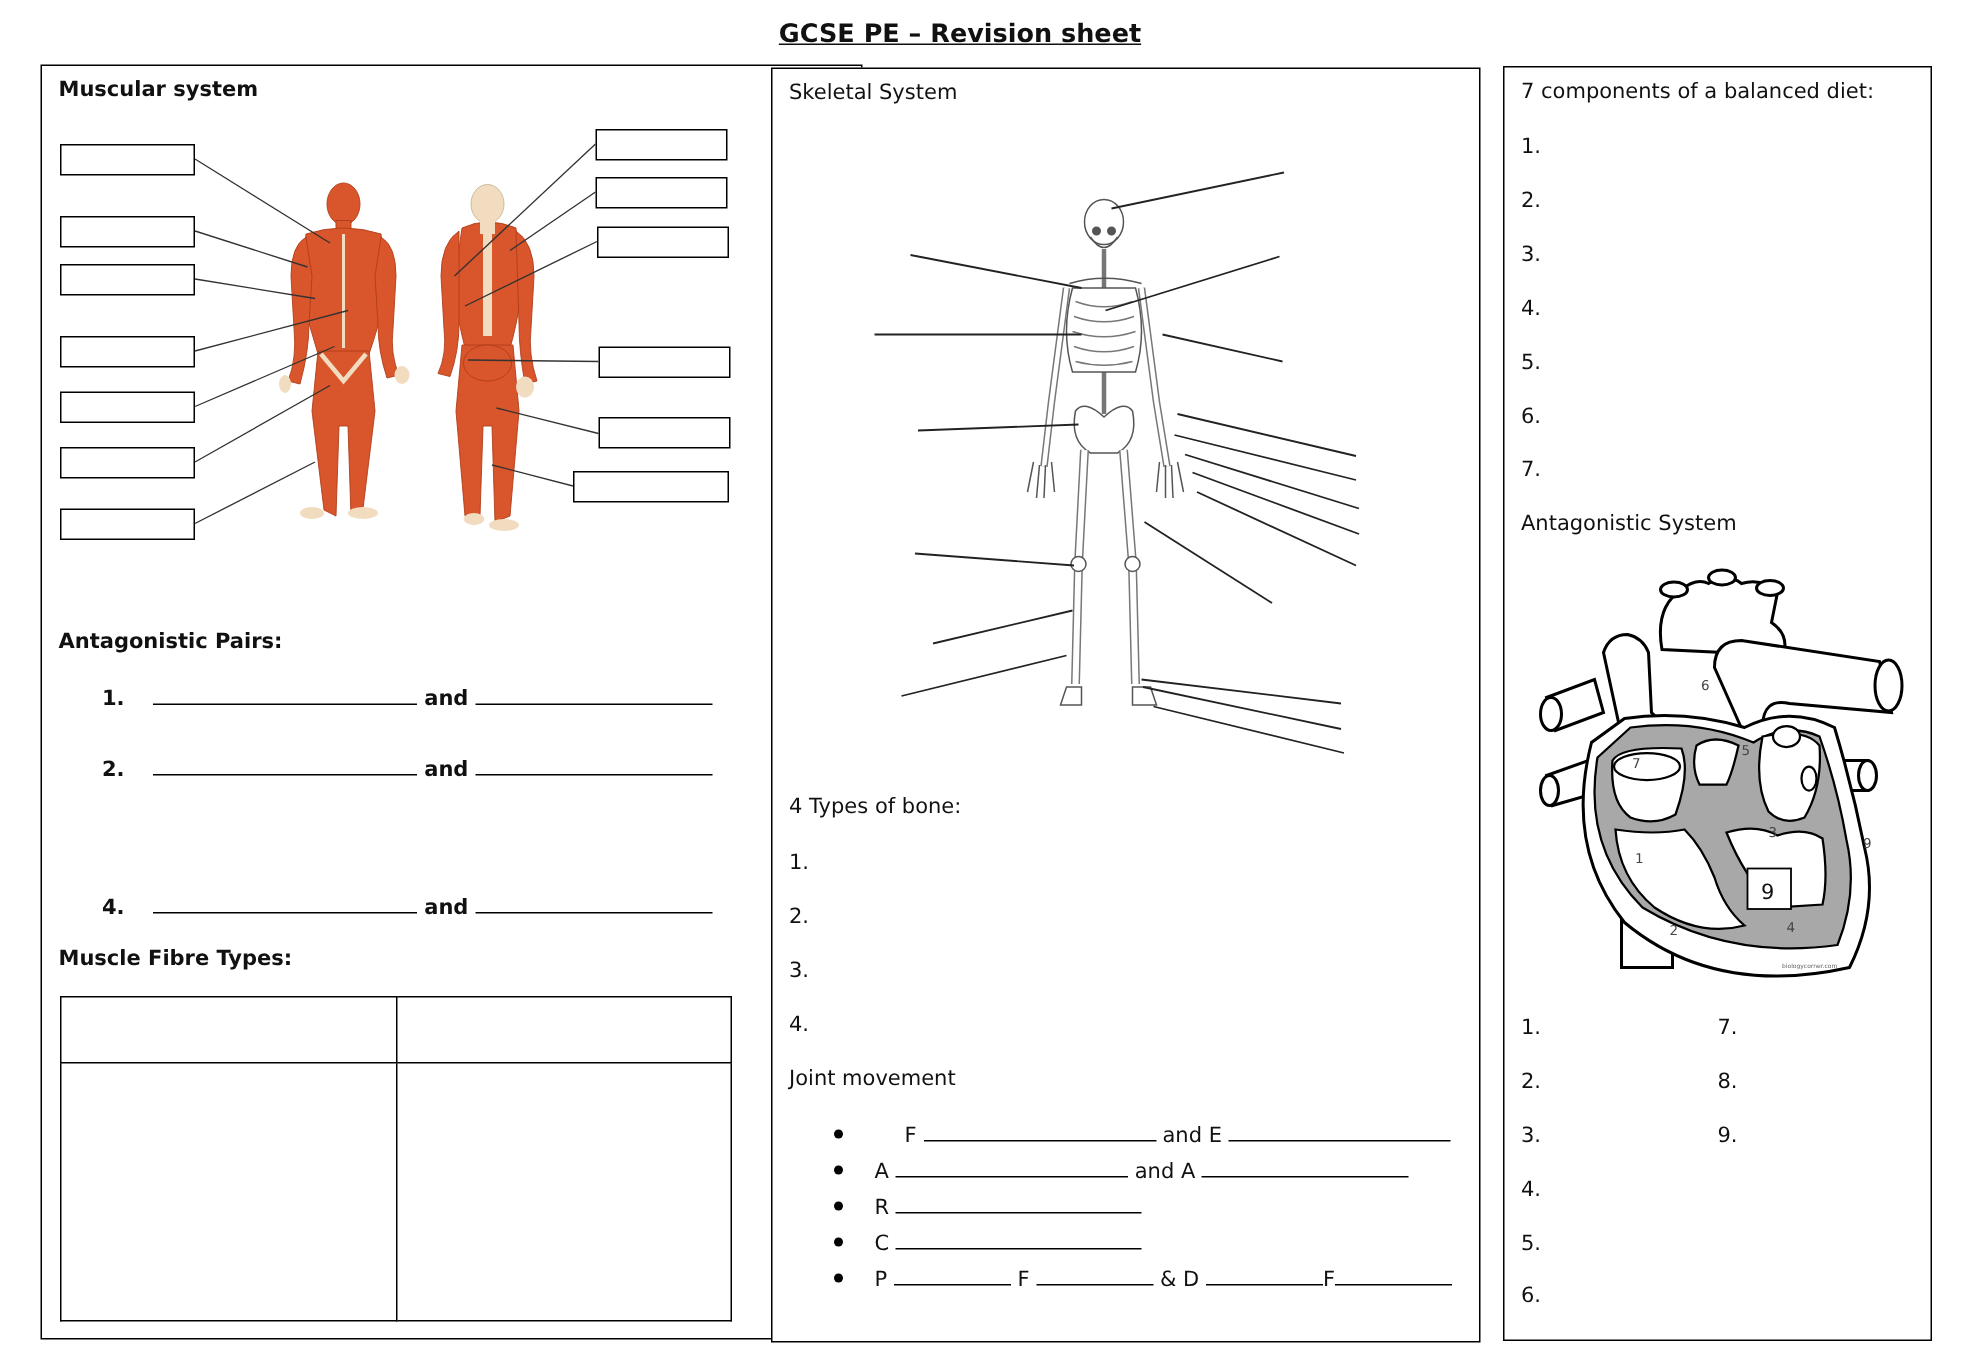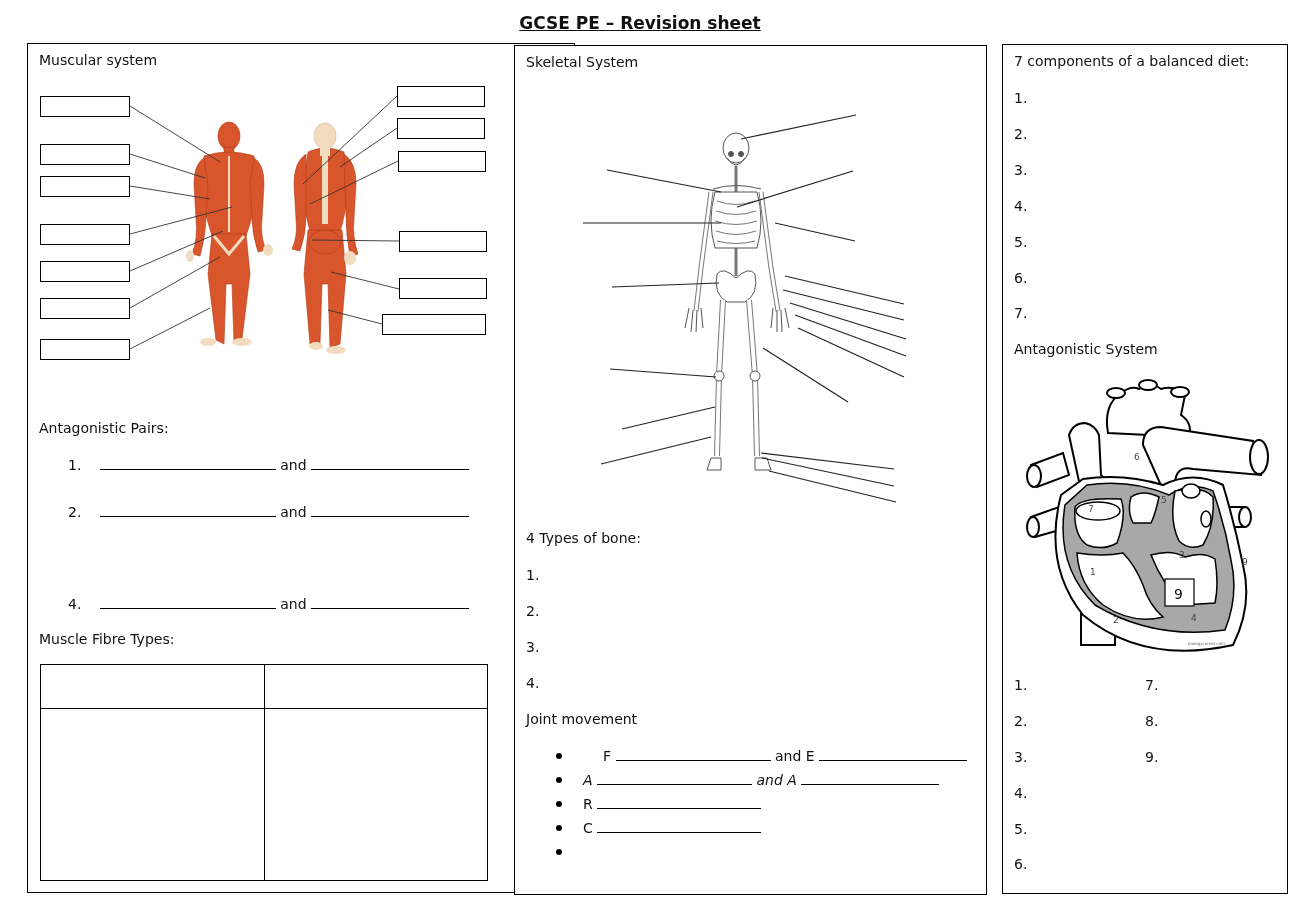--- a/index.html
+++ b/index.html
@@ -13,21 +13,21 @@
     .bullet { position: absolute; width: 6px; height: 6px; border-radius: 50%; background: #000; }
     svg.overlay { position: absolute; left: 0; top: 0; pointer-events: none; }
     table.fibre { position: absolute; border-collapse: collapse; }
     table.fibre td { border: 1.5px solid #000; }
   </style>
 </head>
 <body>
 
 <div class="title">GCSE PE – Revision sheet</div>
 
-<div class="panel" style="left:27px; top:43px; width:548px; height:850px;">
+<div class="panel" style="left:27px; top:43px; width:548px; height:850px;font-weight:bold;">
   <div class="abs" style="left:11px; top:8px;">Muscular system</div>
 
   <div class="label-box" style="left:12px; top:52px; width:90px;"></div>
   <div class="label-box" style="left:12px; top:100px; width:90px;"></div>
   <div class="label-box" style="left:12px; top:132px; width:90px;"></div>
   <div class="label-box" style="left:12px; top:180px; width:90px;"></div>
   <div class="label-box" style="left:12px; top:217px; width:90px;"></div>
   <div class="label-box" style="left:12px; top:254px; width:90px;"></div>
   <div class="label-box" style="left:12px; top:295px; width:90px;"></div>
 
@@ -197,40 +197,48 @@
 
   <div class="bullet" style="left:41px; top:707px;"></div>
   <div class="abs" style="left:68px; top:701px;margin-left:20px;">
     <span>F</span>
     <span class="blank" style="width:155px;"></span>
     <span>and E</span>
     <span class="blank" style="width:148px;"></span>
   </div>
 
   <div class="bullet" style="left:41px; top:731px;"></div>
-  <div class="abs" style="left:68px; top:725px;font-style:italic;">
+  <div class="abs" style="left:68px; top:725px;">
     <span>A</span>
     <span class="blank" style="width:155px;"></span>
     <span>and A</span>
     <span class="blank" style="width:138px;"></span>
   </div>
 
   <div class="bullet" style="left:41px; top:755px;"></div>
   <div class="abs" style="left:68px; top:749px;">
     <span>R</span>
     <span class="blank" style="width:164px;"></span>
   </div>
 
   <div class="bullet" style="left:41px; top:779px;"></div>
   <div class="abs" style="left:68px; top:773px;">
     <span>C</span>
     <span class="blank" style="width:164px;"></span>
   </div>
 
   <div class="bullet" style="left:41px; top:803px;"></div>
+  <div class="abs" style="left:68px; top:797px;">
+    <span>P</span>
+    <span class="blank" style="width:78px;"></span>
+    <span>F</span>
+    <span class="blank" style="width:78px;"></span>
+    <span>&amp; D</span>
+    <span class="blank" style="width:78px;"></span><span>F</span><span class="blank" style="width:78px;"></span>
+  </div>
 </div>
 
 <div class="panel" style="left:1002px; top:44px; width:286px; height:850px;">
   <div class="abs" style="left:11px; top:8px;">7 components of a balanced diet:</div>
   <div class="abs" style="left:11px; top:45px;">1.</div>
   <div class="abs" style="left:11px; top:81px;">2.</div>
   <div class="abs" style="left:11px; top:117px;">3.</div>
   <div class="abs" style="left:11px; top:153px;">4.</div>
   <div class="abs" style="left:11px; top:189px;">5.</div>
   <div class="abs" style="left:11px; top:225px;">6.</div>

